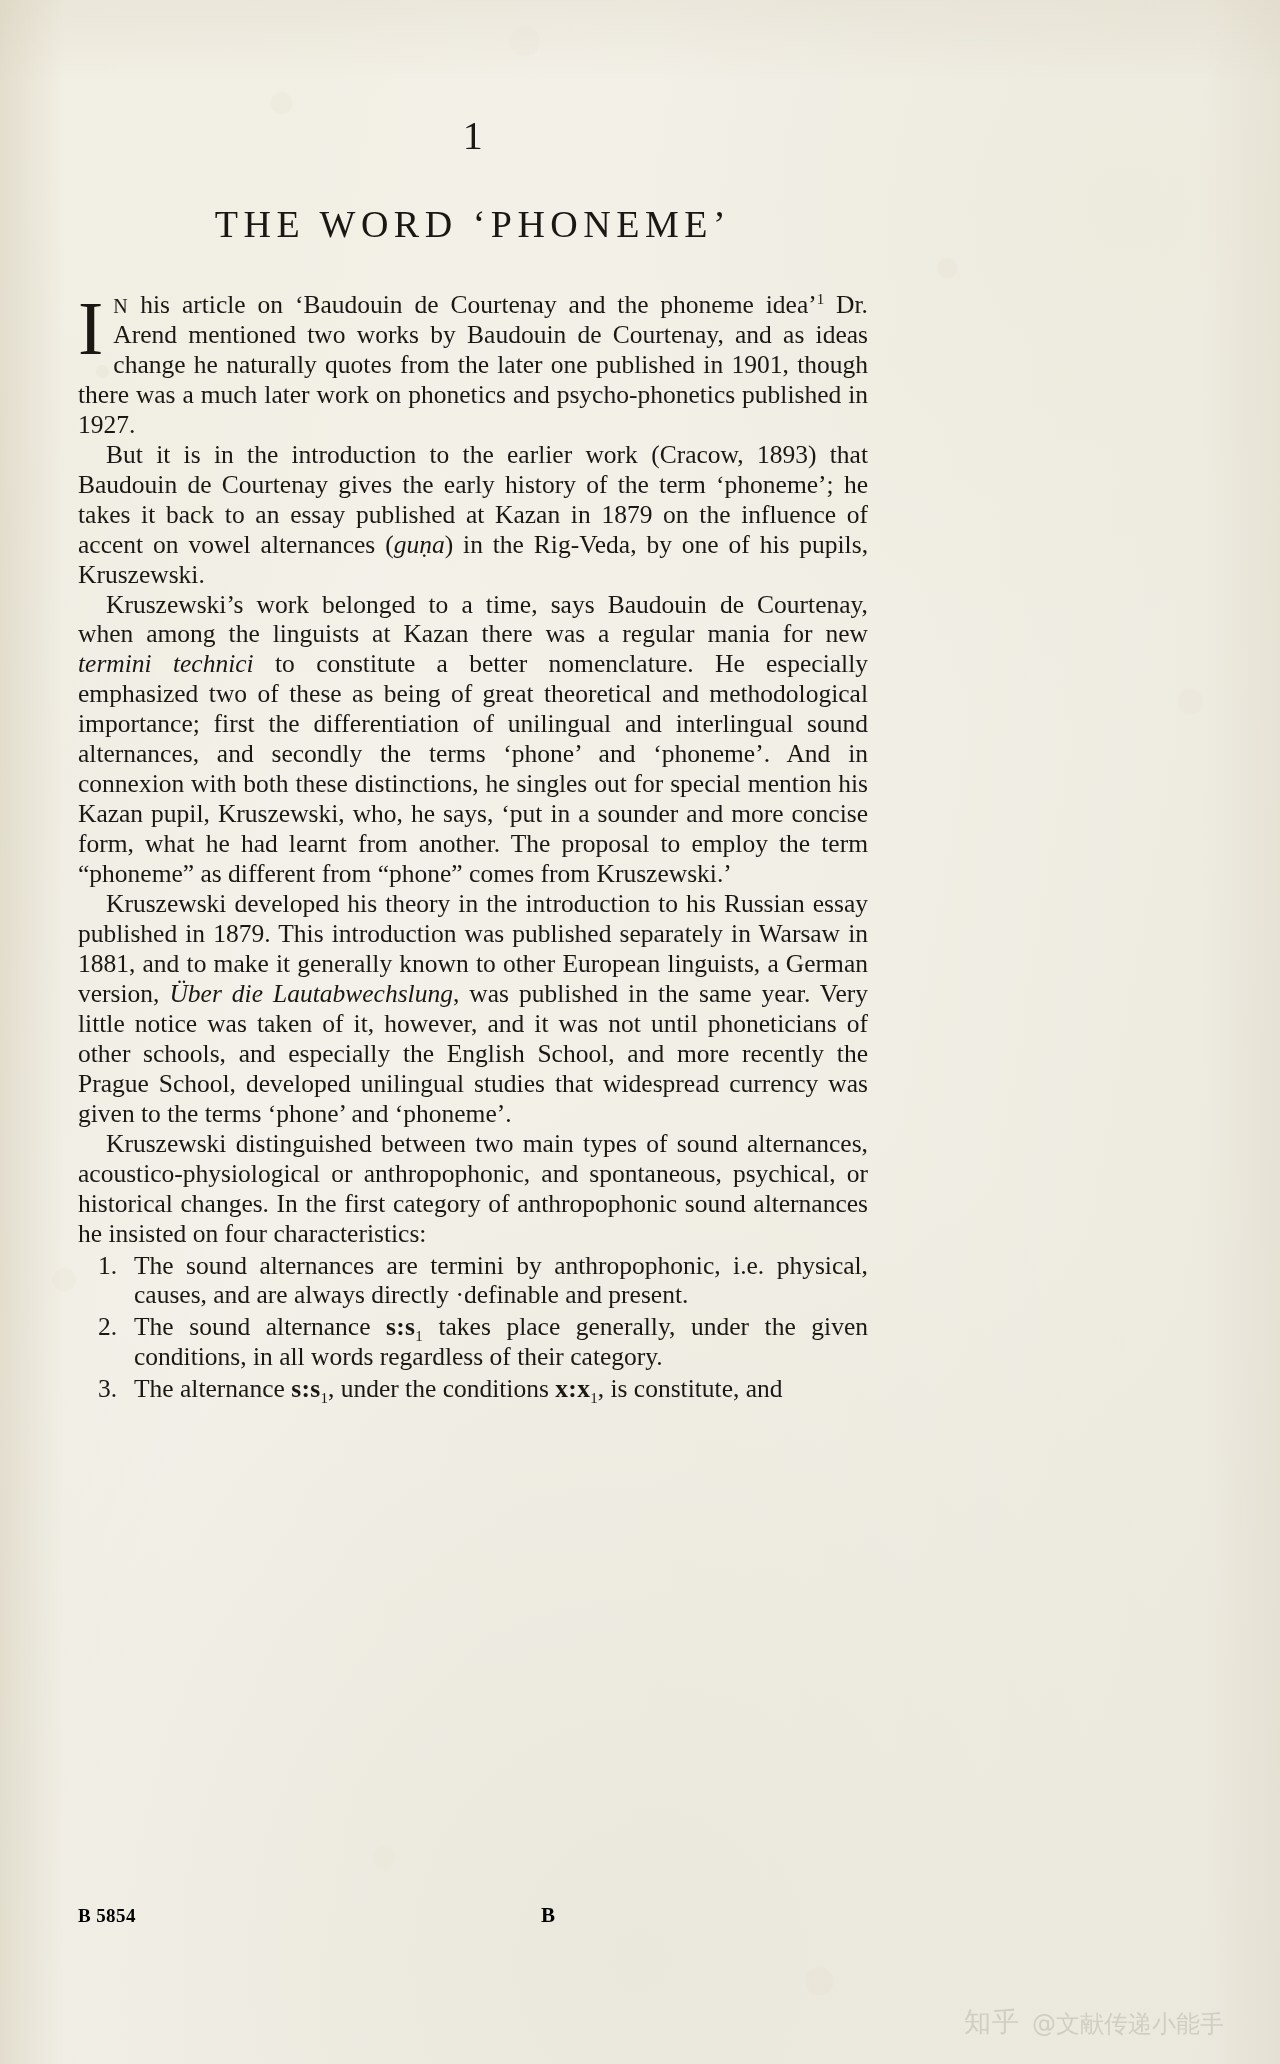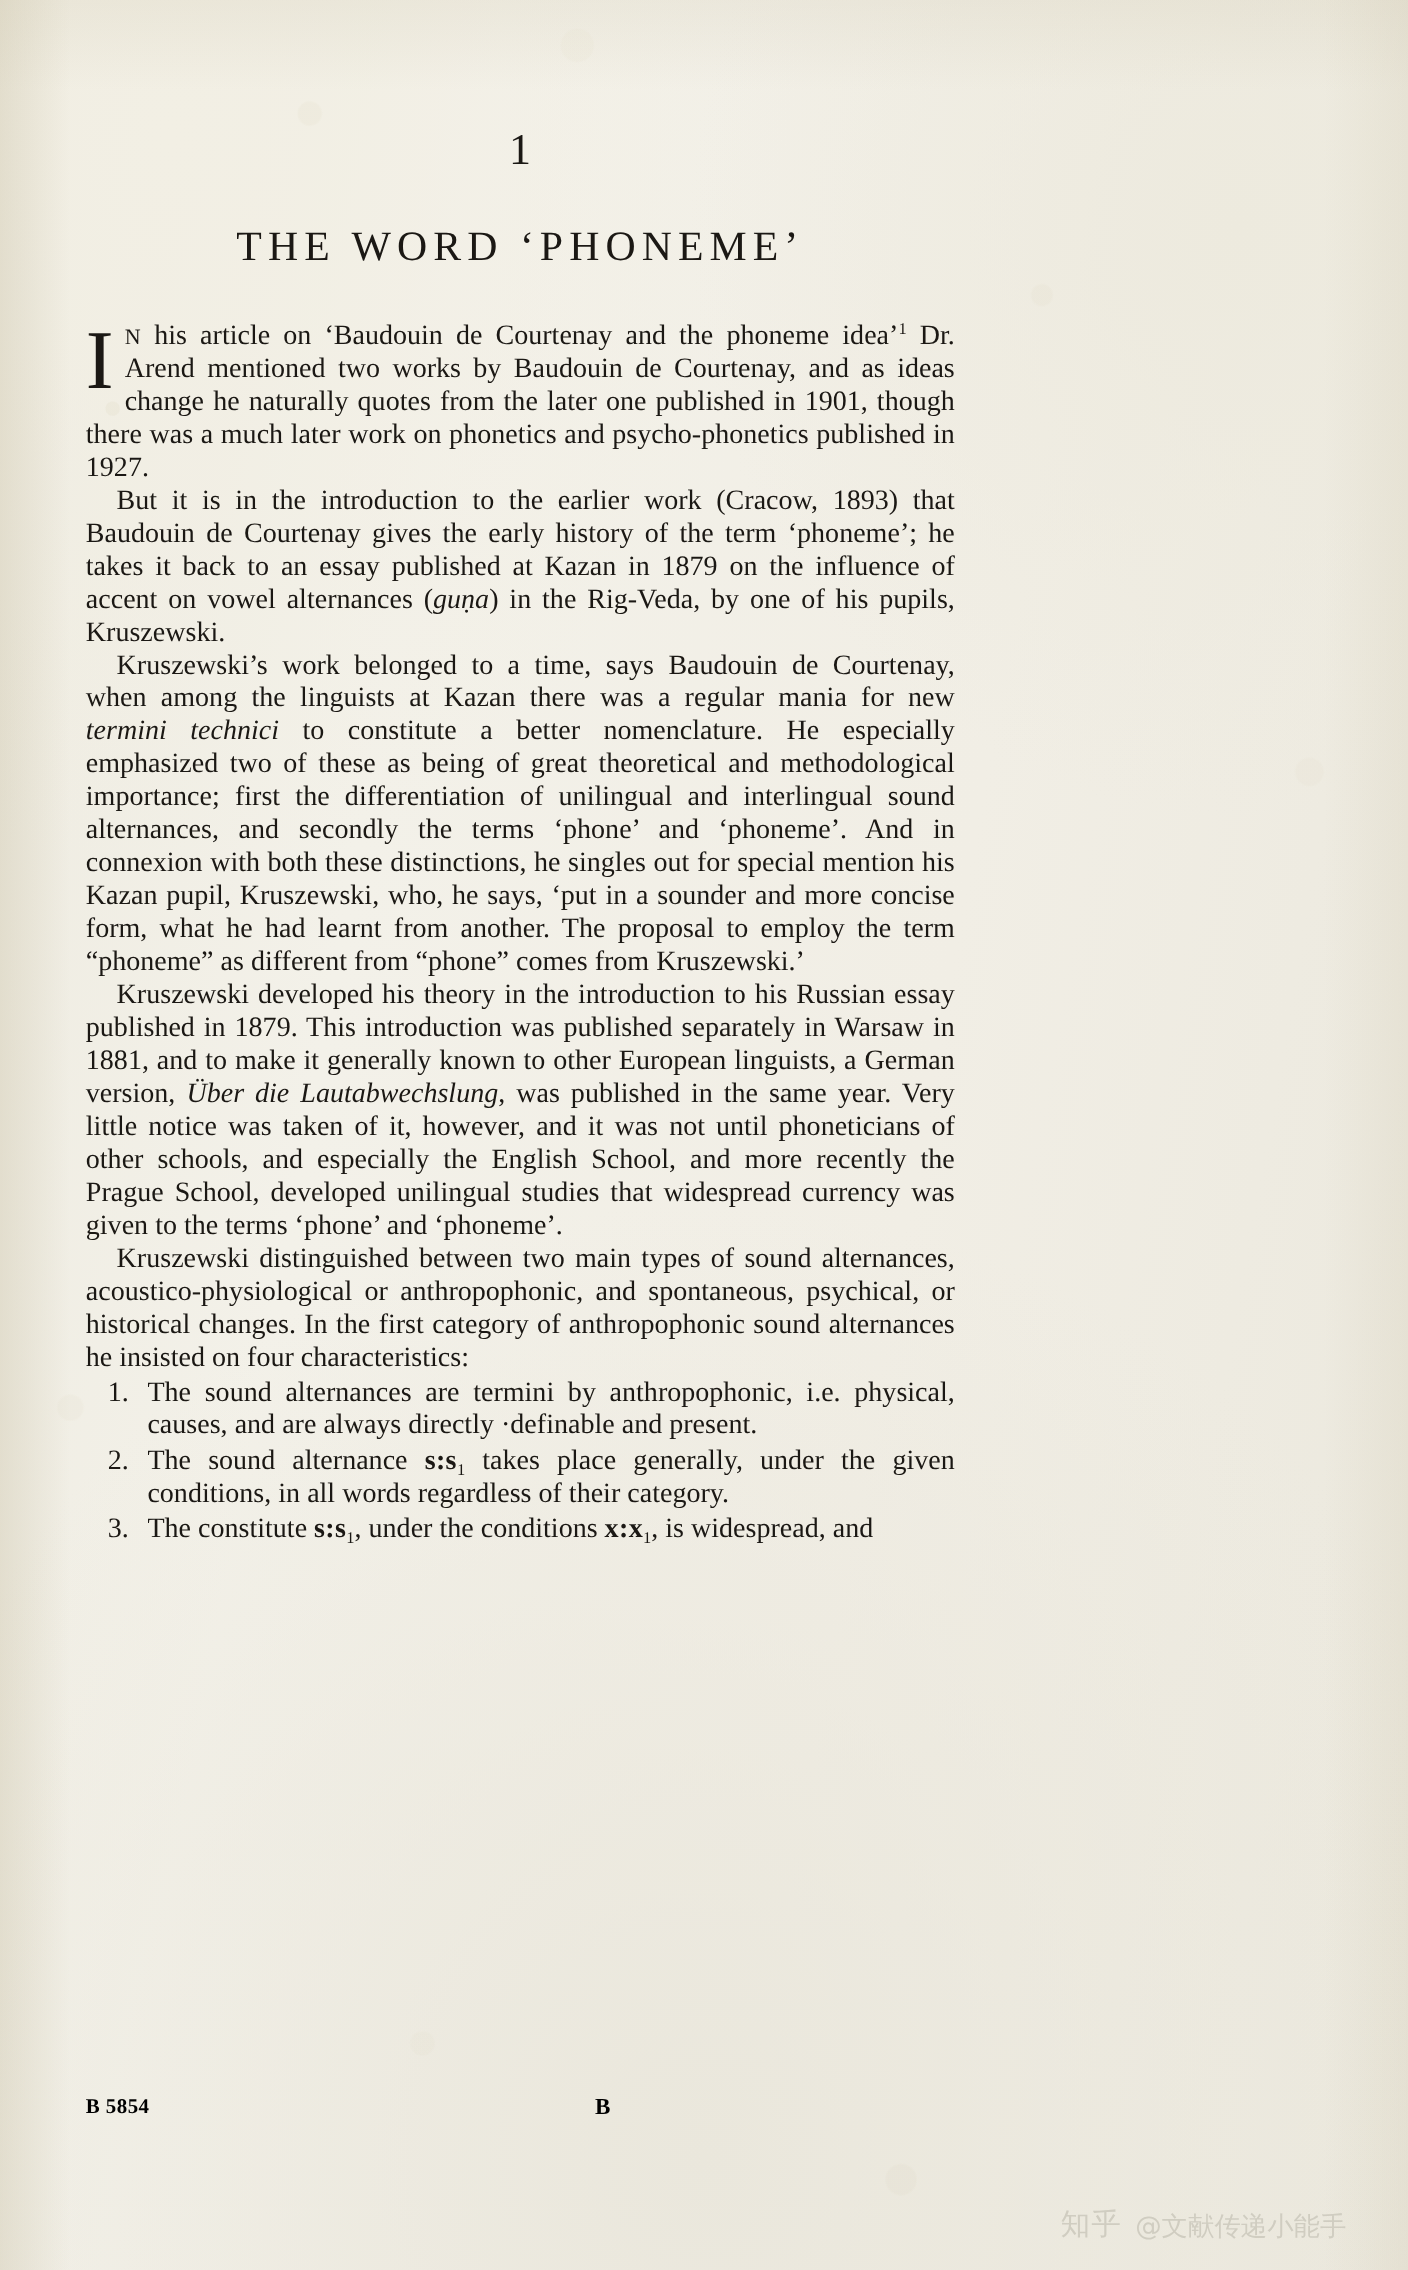--- a/index.html
+++ b/index.html
@@ -243,21 +243,21 @@
 
         <li>
           <span class="num">1.</span><span>The sound alternances are termini by anthropophonic, i.e. physical, causes, and are always directly ·definable and present.</span>
         </li>
 
         <li>
           <span class="num">2.</span><span>The sound alternance </span><span class="sym">s</span><span class="sym">:</span><span class="sym">s</span><sub class="sb">1</sub><span> takes place generally, under the given conditions, in all words regardless of their category.</span>
         </li>
 
         <li>
-          <span class="num">3.</span><span>The constitute </span><span class="sym">s</span><span class="sym">:</span><span class="sym">s</span><sub class="sb">1</sub><span>, under the conditions </span><span class="sym">x</span><span class="sym">:</span><span class="sym">x</span><sub class="sb">1</sub><span>, is widespread, and</span>
+          <span class="num">3.</span><span>The alternance </span><span class="sym">s</span><span class="sym">:</span><span class="sym">s</span><sub class="sb">1</sub><span>, under the conditions </span><span class="sym">x</span><span class="sym">:</span><span class="sym">x</span><sub class="sb">1</sub><span>, is constitute, and</span>
         </li>
 
       </ol>
 
       <div class="footnote-rule-space"></div>
 
 
     </div>
   </div>
 

